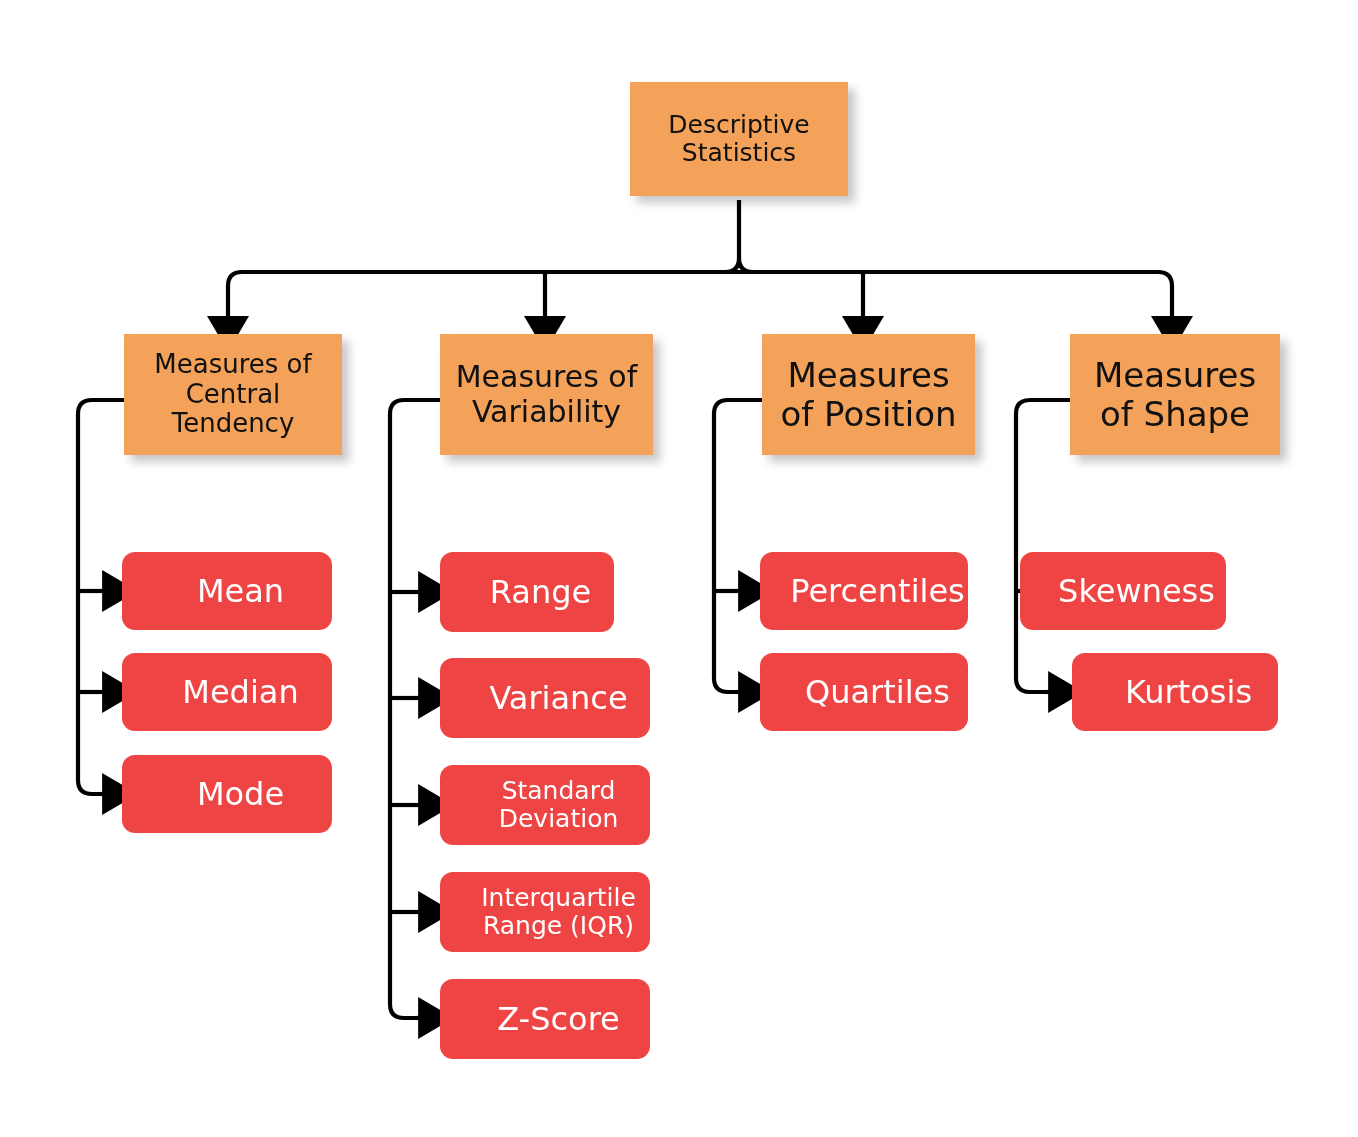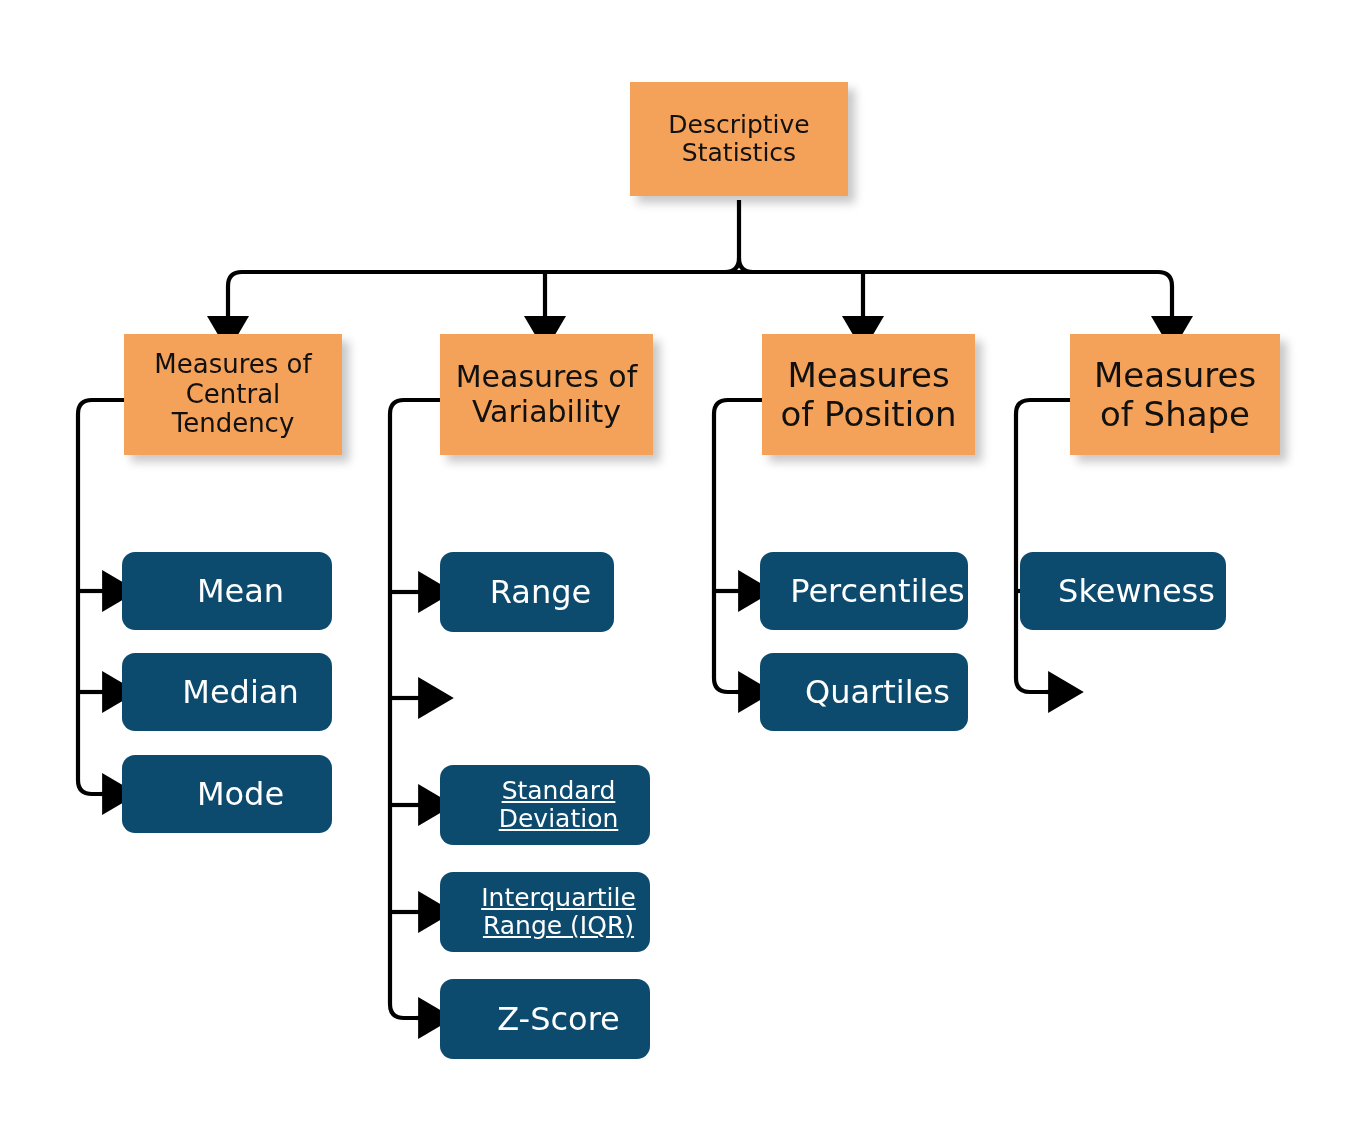--- a/index.html
+++ b/index.html
@@ -17,27 +17,27 @@
   .node-root{
     background:#F4A259;color:#111111;
     box-shadow:7px 7px 9px rgba(0,0,0,0.22);
     font-size:25px;
   }
   .node-cat{
     background:#F4A259;color:#111111;
     box-shadow:7px 7px 9px rgba(0,0,0,0.22);
   }
   .node-leaf{
-    background:#0c4a6e;color:#ffffff;border-radius:13px;padding-left:27px;
+    background:#ef4444;color:#ffffff;border-radius:13px;padding-left:27px;
   }
   .cat-sm{font-size:26px;}
   .cat-md{font-size:30px;}
   .cat-lg{font-size:34px;}
   .leaf-lg{font-size:32px;}
-  .leaf-sm{font-size:25px;text-decoration:underline;}
+  .leaf-sm{font-size:25px;}
   .txt{display:block;white-space:pre-line;}
 </style>
 </head>
 <body>
 
 <div id="canvas">
 
   <svg id="wires" viewBox="0 0 1358 1137" xmlns="http://www.w3.org/2000/svg">
     <defs>
       <marker id="arrowD" markerWidth="14" markerHeight="14" refX="1.4" refY="5" orient="auto" markerUnits="strokeWidth">
@@ -137,20 +137,23 @@
   <div class="node node-leaf leaf-lg" style="left:122px;top:653px;width:210px;height:78px;">
     <span class="txt">Median</span>
   </div>
   <div class="node node-leaf leaf-lg" style="left:122px;top:755px;width:210px;height:78px;">
     <span class="txt">Mode</span>
   </div>
 
   <div class="node node-leaf leaf-lg" style="left:440px;top:552px;width:174px;height:80px;">
     <span class="txt">Range</span>
   </div>
+  <div class="node node-leaf leaf-lg" style="left:440px;top:658px;width:210px;height:80px;">
+    <span class="txt">Variance</span>
+  </div>
   <div class="node node-leaf leaf-sm" style="left:440px;top:765px;width:210px;height:80px;">
     <span class="txt">Standard
 Deviation</span>
   </div>
   <div class="node node-leaf leaf-sm" style="left:440px;top:872px;width:210px;height:80px;">
     <span class="txt">Interquartile
 Range (IQR)</span>
   </div>
   <div class="node node-leaf leaf-lg" style="left:440px;top:979px;width:210px;height:80px;">
     <span class="txt">Z-Score</span>
@@ -159,14 +162,17 @@
   <div class="node node-leaf leaf-lg" style="left:760px;top:552px;width:208px;height:78px;">
     <span class="txt">Percentiles</span>
   </div>
   <div class="node node-leaf leaf-lg" style="left:760px;top:653px;width:208px;height:78px;">
     <span class="txt">Quartiles</span>
   </div>
 
   <div class="node node-leaf leaf-lg" style="left:1020px;top:552px;width:206px;height:78px;">
     <span class="txt">Skewness</span>
   </div>
+  <div class="node node-leaf leaf-lg" style="left:1072px;top:653px;width:206px;height:78px;">
+    <span class="txt">Kurtosis</span>
+  </div>
 
 </div>
 
 </body></html>

